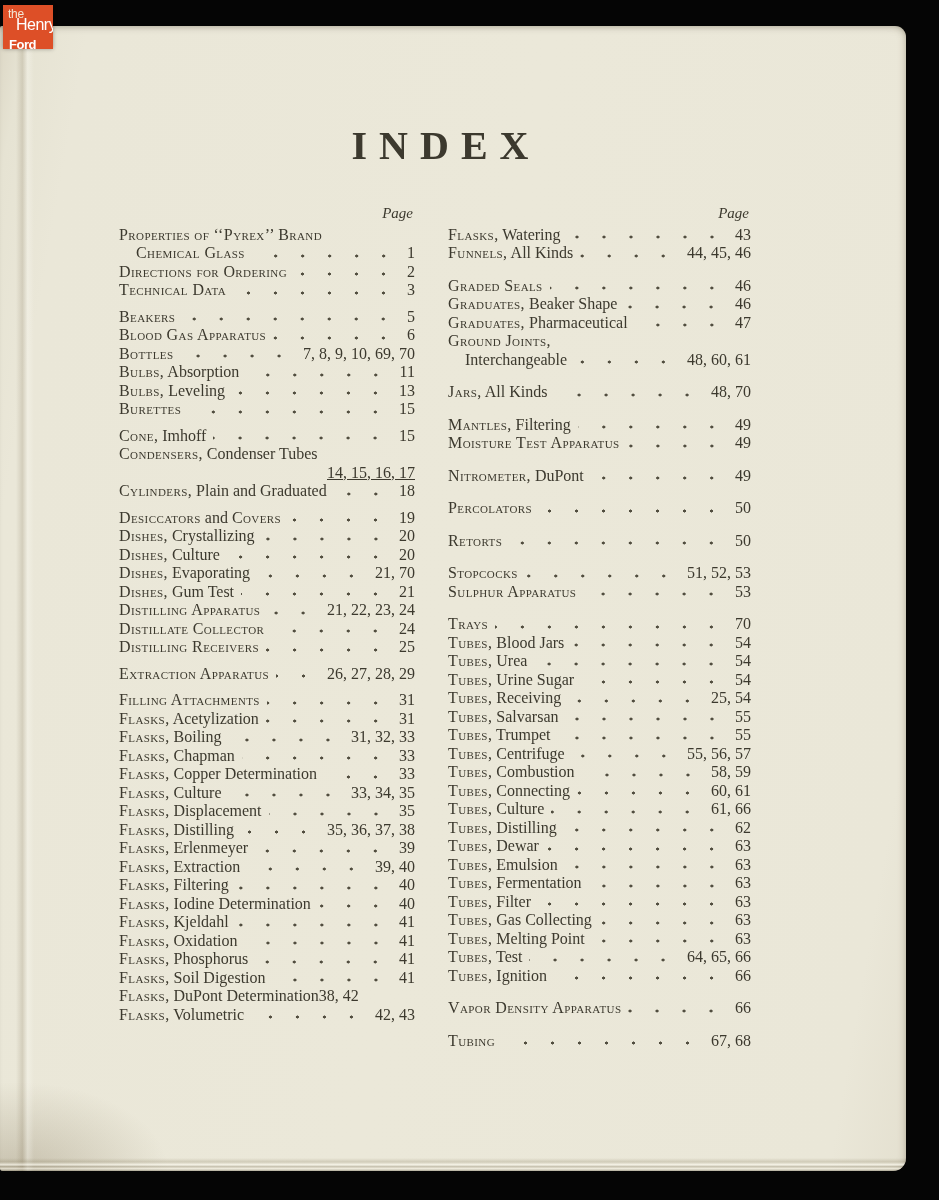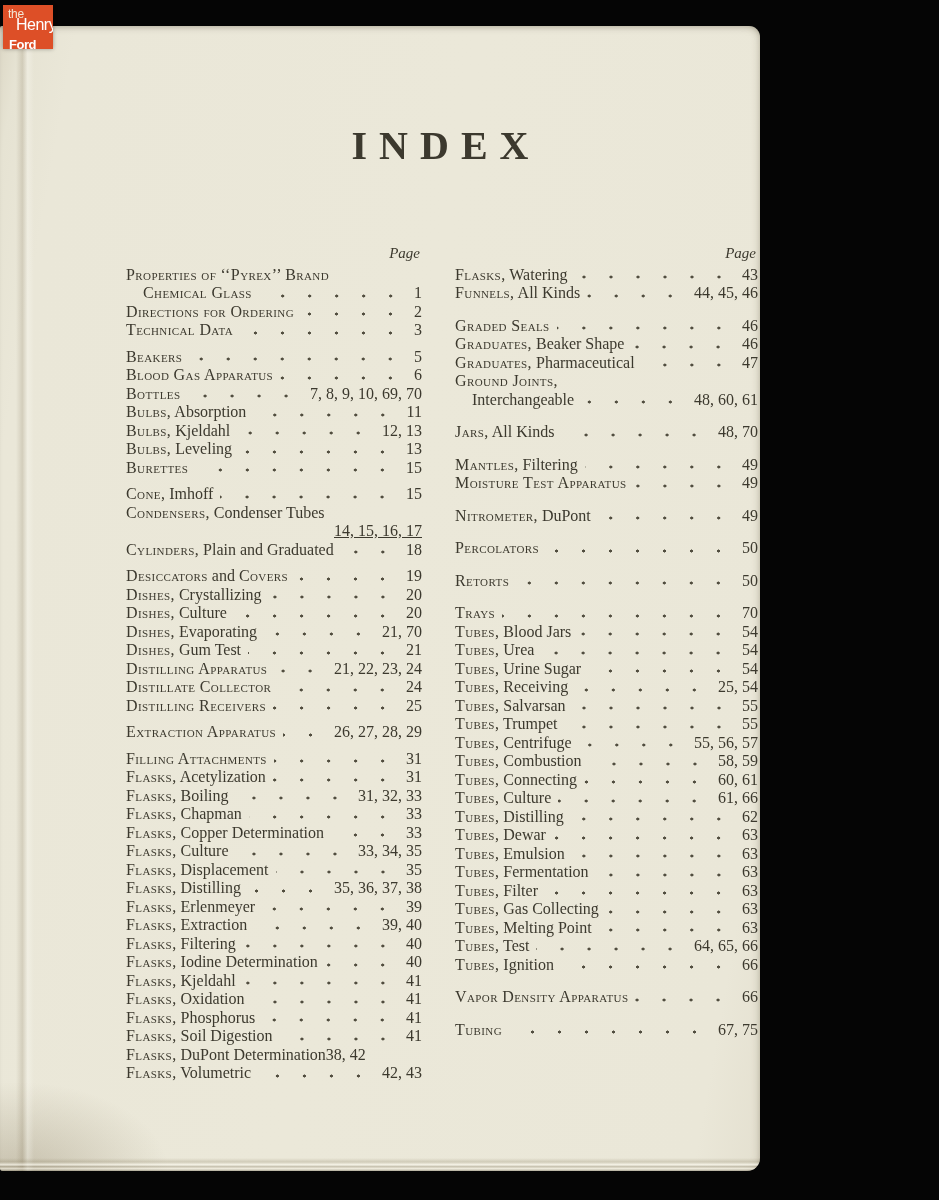--- a/index.html
+++ b/index.html
@@ -1,32 +1,32 @@
 <!DOCTYPE html>
 <html style="--ink: #3c392e; --accent: #dd4f27;"><head>
 <meta charset="utf-8">
 <style>
   html,body{margin:0;padding:0;background:#050505;}
   .stage{position:relative;width:939px;height:1200px;background:#050505;overflow:hidden;
          font-family:"Liberation Serif",serif;}
-  .paper{position:absolute;left:0;top:26px;width:760px;height:1145px;
+  .paper{position:absolute;left:0;top:26px;width:906px;height:1145px;
          background:linear-gradient(100deg,#dcd7c5 0,#e6e3d3 2.5%,#eae7d8 8%,#ebe8d9 50%,#eae7d8 93%,#e4e0d0 100%);
          border-radius:2px 11px 13px 3px;
          box-shadow:inset -4px 0 9px -5px rgba(110,100,75,.5), inset 0 6px 9px -7px rgba(90,80,60,.55);}
   .paper::before{content:"";position:absolute;left:0;bottom:0;width:170px;height:90px;
          background:radial-gradient(ellipse at 10% 100%,rgba(110,95,65,.28),rgba(110,95,65,0) 70%);
          border-radius:0 0 0 3px;}
   .crease{position:absolute;left:16px;top:0;bottom:0;width:18px;
          background:linear-gradient(90deg,rgba(120,105,75,0) 0,rgba(120,105,75,.20) 35%,rgba(255,255,250,.30) 65%,rgba(120,105,75,0) 100%);}
   .edge-lines{position:absolute;left:0;right:0;bottom:0;height:13px;border-radius:0 0 13px 3px;
          background:linear-gradient(to bottom,rgba(0,0,0,0) 0,rgba(140,130,100,.28) 30%,rgba(252,250,240,.65) 52%,rgba(120,110,85,.30) 66%,rgba(247,244,230,.55) 82%,rgba(95,88,68,.40) 100%);}
   .title{position:absolute;left:126px;top:96px;width:630px;margin:0;text-align:center;
          font-size:40px;font-weight:bold;letter-spacing:12px;text-indent:10px;
          color:var(--ink,#3c392e);}
-  .content{position:absolute;left:126px;top:178px;width:632px;display:flex;align-items:flex-start;margin-top:40px;}
+  .content{position:absolute;left:119px;top:178px;width:632px;display:flex;align-items:flex-start;}
   .col{font-size:16px;line-height:18.5px;color:var(--ink,#3c392e);}
   .col-left{width:296px;margin-right:33px;}
   .col-right{width:303px;}
   .page-label{text-align:right;font-style:italic;font-size:15px;margin-bottom:3px;padding-right:2px;}
   .col-left .group + .group{margin-top:8px;}
   .col-right .group + .group{margin-top:14px;}
   .row{display:flex;align-items:baseline;white-space:nowrap;}
   .row.indent .lbl{padding-left:17px;}
   .row.pagesonly{justify-content:flex-end;text-decoration:underline;}
   .lbl{flex-shrink:0;}
@@ -88,25 +88,20 @@
                 <span class="lbl"><span class="sc">Bottles</span></span>
                 <span class="leader"></span>
                 <span class="pg">7, 8, 9, 10, 69, 70</span>
               </div>
               <div class="row">
                 <span class="lbl"><span class="sc">Bulbs,</span><span> Absorption</span></span>
                 <span class="leader"></span>
                 <span class="pg">11</span>
               </div>
               <div class="row">
-                <span class="lbl"><span class="sc">Bulbs,</span><span> Kjeldahl</span></span>
-                <span class="leader"></span>
-                <span class="pg">12, 13</span>
-              </div>
-              <div class="row">
                 <span class="lbl"><span class="sc">Bulbs,</span><span> Leveling</span></span>
                 <span class="leader"></span>
                 <span class="pg">13</span>
               </div>
               <div class="row">
                 <span class="lbl"><span class="sc">Burettes</span></span>
                 <span class="leader"></span>
                 <span class="pg">15</span>
               </div>
             </div>
@@ -345,20 +340,32 @@
             </div>
             <div class="group">
               <div class="row">
                 <span class="lbl"><span class="sc">Retorts</span></span>
                 <span class="leader"></span>
                 <span class="pg">50</span>
               </div>
             </div>
             <div class="group">
               <div class="row">
+                <span class="lbl"><span class="sc">Stopcocks</span></span>
+                <span class="leader"></span>
+                <span class="pg">51, 52, 53</span>
+              </div>
+              <div class="row">
+                <span class="lbl"><span class="sc">Sulphur Apparatus</span></span>
+                <span class="leader"></span>
+                <span class="pg">53</span>
+              </div>
+            </div>
+            <div class="group">
+              <div class="row">
                 <span class="lbl"><span class="sc">Trays</span></span>
                 <span class="leader"></span>
                 <span class="pg">70</span>
               </div>
               <div class="row">
                 <span class="lbl"><span class="sc">Tubes,</span><span> Blood Jars</span></span>
                 <span class="leader"></span>
                 <span class="pg">54</span>
               </div>
               <div class="row">
@@ -456,21 +463,21 @@
               <div class="row">
                 <span class="lbl"><span class="sc">Vapor Density Apparatus</span></span>
                 <span class="leader"></span>
                 <span class="pg">66</span>
               </div>
             </div>
             <div class="group">
               <div class="row">
                 <span class="lbl"><span class="sc">Tubing</span></span>
                 <span class="leader"></span>
-                <span class="pg">67, 75</span>
+                <span class="pg">67, 68</span>
               </div>
             </div>
           </div>
       </div>
     </div>
     <div class="edge-lines"></div>
   </div>
   <div class="logo">
     <span class="l1">the</span>
     <span class="l2">Henry</span>

